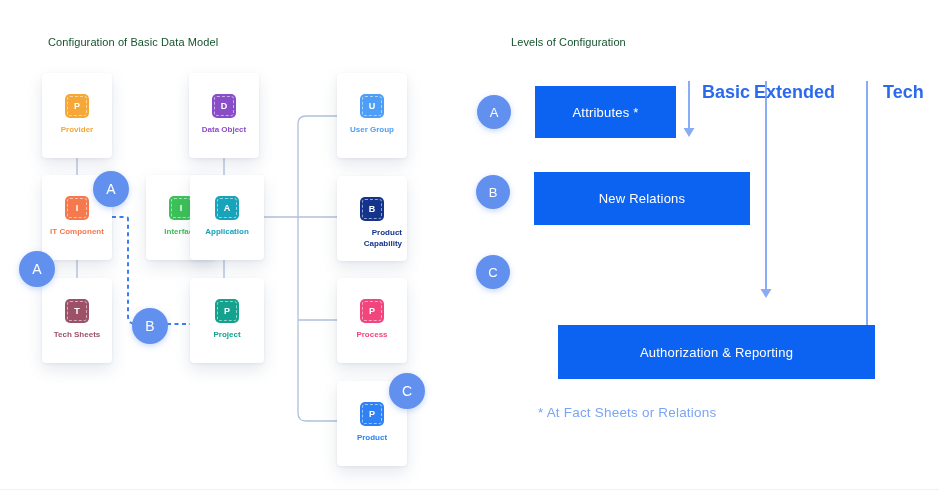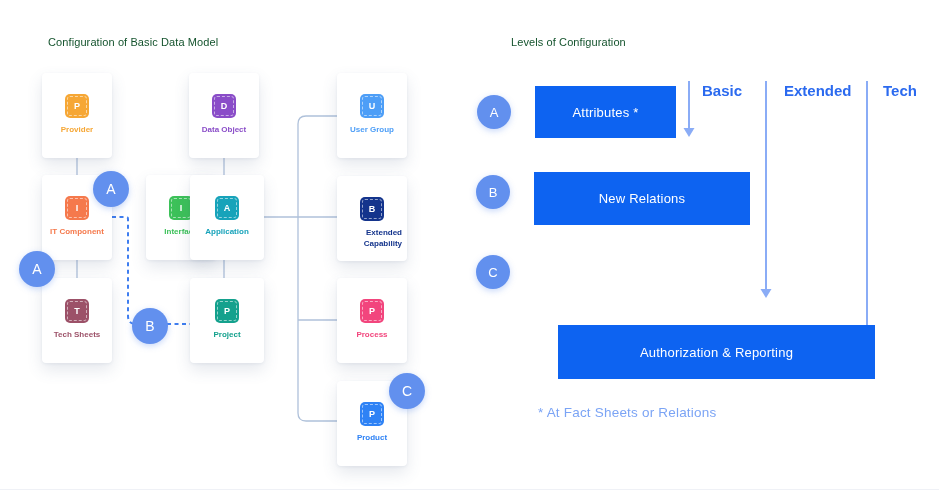--- a/index.html
+++ b/index.html
@@ -16,21 +16,21 @@
   .icon::after{content:"";position:absolute;inset:2px;border:1px dashed rgba(255,255,255,.55);border-radius:3px;}
   .card .label{margin-top:7px;font-size:8px;font-weight:700;text-align:right;line-height:1.35;max-width:60px;}
   
   .badge{position:absolute;border-radius:50%;background:#6290EE;color:#fff;display:flex;
          align-items:center;justify-content:center;font-weight:500;box-shadow:0 2px 6px rgba(98,144,238,.35);}
   .badge.lg{width:36px;height:36px;font-size:14px;}
   .badge.sm{width:34px;height:34px;font-size:13px;}
   
   .level-row{position:absolute;background:#0D63F1;color:#fff;display:flex;align-items:center;
              justify-content:center;font-size:13px;font-weight:400;letter-spacing:.2px;}
-  .lvl{position:absolute;font-size:15px;font-weight:700;color:#2B6AEF;}
+  .lvl{position:absolute;font-size:18px;font-weight:700;color:#2B6AEF;}
   .footnote{position:absolute;font-size:13.5px;font-weight:500;color:#7BA4F5;letter-spacing:.2px;}
   .baseline{position:absolute;left:0;bottom:0;width:939px;height:1px;background:#EFF1F6;}
 </style>
 </head>
 <body>
 
 <div class="canvas">
 
   <svg class="connectors" width="939" height="490" viewBox="0 0 939 490">
 
@@ -75,21 +75,21 @@
       <div class="card" style="left: 146px; top: 175px; width: 70px;">
         <div class="icon" style="background: rgb(60, 193, 89);">I</div>
         <div class="label" style="color: rgb(60, 193, 89);">Interface</div>
       </div>
       <div class="card" style="left: 190px; top: 175px; width: 74px;">
         <div class="icon" style="background: rgb(23, 163, 186);">A</div>
         <div class="label" style="color: rgb(23, 163, 186);">Application</div>
       </div>
       <div class="card" style="left: 337px; top: 176px; width: 70px;">
         <div class="icon" style="background: rgb(20, 52, 140);">B</div>
-        <div class="label" style="color: rgb(20, 52, 140);">Extended Capability</div>
+        <div class="label" style="color: rgb(20, 52, 140);">Product Capability</div>
       </div>
       <div class="card" style="left: 42px; top: 278px; width: 70px;">
         <div class="icon" style="background: rgb(156, 81, 104);">T</div>
         <div class="label" style="color: rgb(156, 81, 104);">Tech Sheets</div>
       </div>
       <div class="card" style="left: 190px; top: 278px; width: 74px;">
         <div class="icon" style="background: rgb(20, 161, 141);">P</div>
         <div class="label" style="color: rgb(20, 161, 141);">Project</div>
       </div>
       <div class="card" style="left: 337px; top: 278px; width: 70px;">
@@ -110,19 +110,19 @@
 
   <div class="level-row" style="left:535px;top:86px;width:141px;height:52px;">Attributes *</div>
   <div class="level-row" style="left:534px;top:172px;width:216px;height:53px;">New Relations</div>
   <div class="level-row" style="left:558px;top:325px;width:317px;height:54px;">Authorization &amp; Reporting</div>
 
   <div class="badge sm" style="left:477px;top:95px;">A</div>
   <div class="badge sm" style="left:476px;top:175px;">B</div>
   <div class="badge sm" style="left:476px;top:255px;">C</div>
 
   <span class="lvl" style="left:702px;top:82px;">Basic</span>
-  <span class="lvl" style="left:784px;top:82px;">Extended</span>
+  <span class="lvl" style="left:754px;top:82px;">Extended</span>
   <span class="lvl" style="left:883px;top:82px;">Tech</span>
 
   <div class="footnote" style="left:538px;top:405px;">* At Fact Sheets or Relations</div>
 
   <div class="baseline"></div>
 </div>
 
 </body></html>

